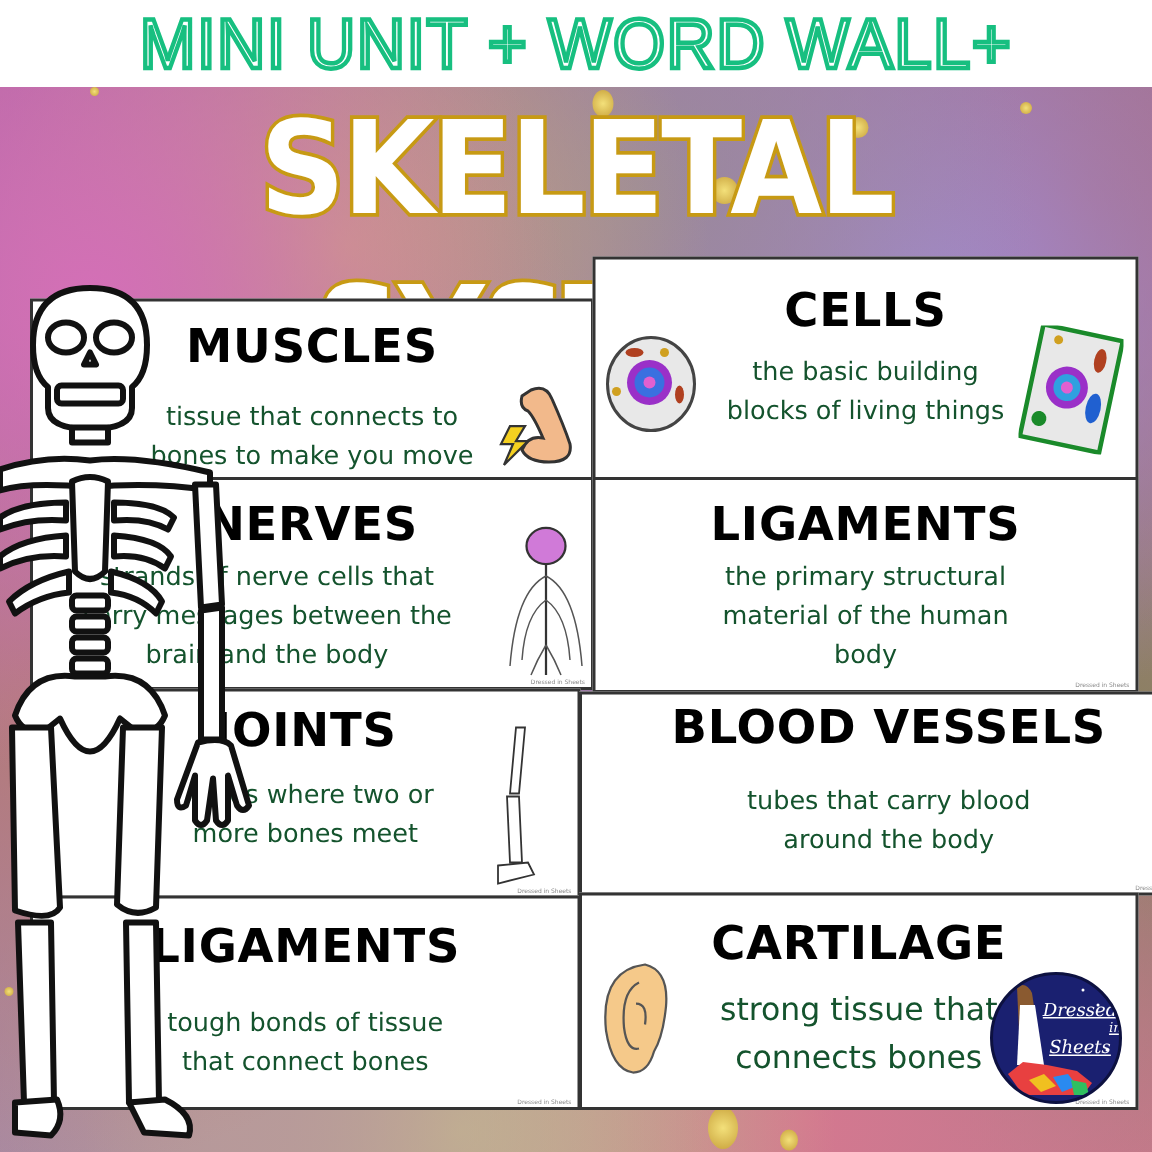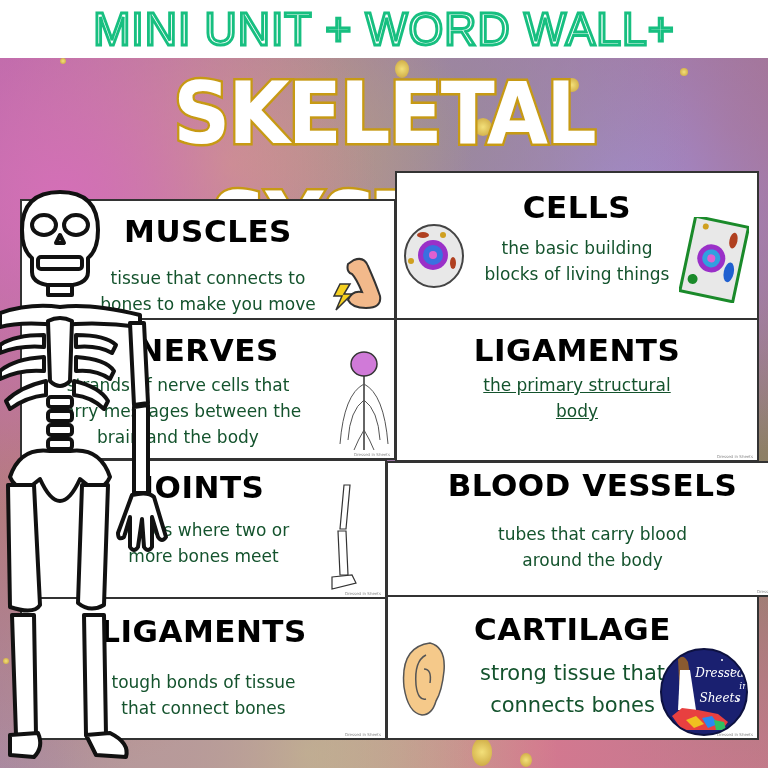--- a/index.html
+++ b/index.html
@@ -21,21 +21,21 @@
       linear-gradient(135deg,#b06aa0,#9a7aa8 50%,#c07a8a);}
   .sparkle{position:absolute;border-radius:50%;background:radial-gradient(circle,#f3e07a,#c7a03a);}
   .title{position:absolute;left:0;top:58px;width:768px;text-align:center;font-family:"DejaVu Sans",sans-serif;font-weight:bold;font-size:86px;line-height:110px;color:#fff;letter-spacing:-2px;-webkit-text-stroke:5px #c79a14;paint-order:stroke fill;transform:scaleX(0.92);}
   .card{position:absolute;background:#fff;border:2px solid #333;box-sizing:border-box;text-align:center;}
   .card .term{font-family:"DejaVu Sans",sans-serif;font-weight:900;font-size:31px;letter-spacing:0.5px;color:#000;position:absolute;left:0;right:0;}
   .card .def{font-family:"DejaVu Sans",sans-serif;font-size:17px;line-height:26px;color:#14532d;position:absolute;left:0;right:0;}
   .credit{position:absolute;right:4px;bottom:1px;font-size:4px;color:#888;}
   .icon{position:absolute;}
   .skeleton{position:absolute;left:0;top:185px;width:190px;height:575px;}
   .logo{position:absolute;left:660px;top:648px;width:88px;height:88px;border-radius:50%;background:#1a2070;border:2px solid #0d1140;box-sizing:border-box;overflow:hidden;}
-  .logo-text{position:absolute;left:30px;top:16px;width:56px;text-align:center;font-family:"DejaVu Serif",serif;font-style:italic;font-size:12px;line-height:15px;color:#fff;}
+  .logo-text{position:absolute;left:30px;top:16px;width:56px;text-align:center;font-family:"DejaVu Serif",serif;font-style:italic;font-size:12px;line-height:15px;color:#fff;text-decoration:underline;}
 </style>
 </head>
 <body>
 
 <div class="top-band">
   <div class="subtitle">MINI UNIT + WORD WALL+ CRAFT</div>
 </div>
 
 <div class="galaxy">
   <div class="sparkle" style="left:395px;top:2px;width:14px;height:18px;"></div>
@@ -103,22 +103,23 @@
   <svg class="icon" style="left:312px;top:30px;" width="60" height="106" viewBox="0 0 60 106">
     <ellipse cx="30" cy="14" rx="13" ry="12" fill="#d07ad8" stroke="#333" stroke-width="1.5"></ellipse>
     <line x1="30" y1="26" x2="30" y2="100" stroke="#333" stroke-width="1.5"></line>
     <path d="M30 34 q-20 10-24 60 M30 34 q20 10 24 60 M30 50 q-14 10-16 40 M30 50 q14 10 16 40 M30 80 q-6 10-10 20 M30 80 q6 10 10 20" fill="none" stroke="#555" stroke-width="1"></path>
   </svg>
   <div class="credit">Dressed in Sheets</div>
 </div>
 
 <div class="card" style="left:395px;top:318px;width:364px;height:144px;">
   <div class="term" style="top:12px;">LIGAMENTS</div>
-  <div class="def" style="top:52px;text-decoration:underline;">
+  <div class="def" style="top:52px;">
     <div>the primary structural</div>
+    <div>material of the human</div>
     <div>body</div>
   </div>
   <div class="credit">Dressed in Sheets</div>
 </div>
 
 <div class="card" style="left:20px;top:459px;width:367px;height:140px;">
   <div class="term" style="top:8px;">JOINTS</div>
   <div class="def" style="top:56px;">
     <div>places where two or</div>
     <div>more bones meet</div>

